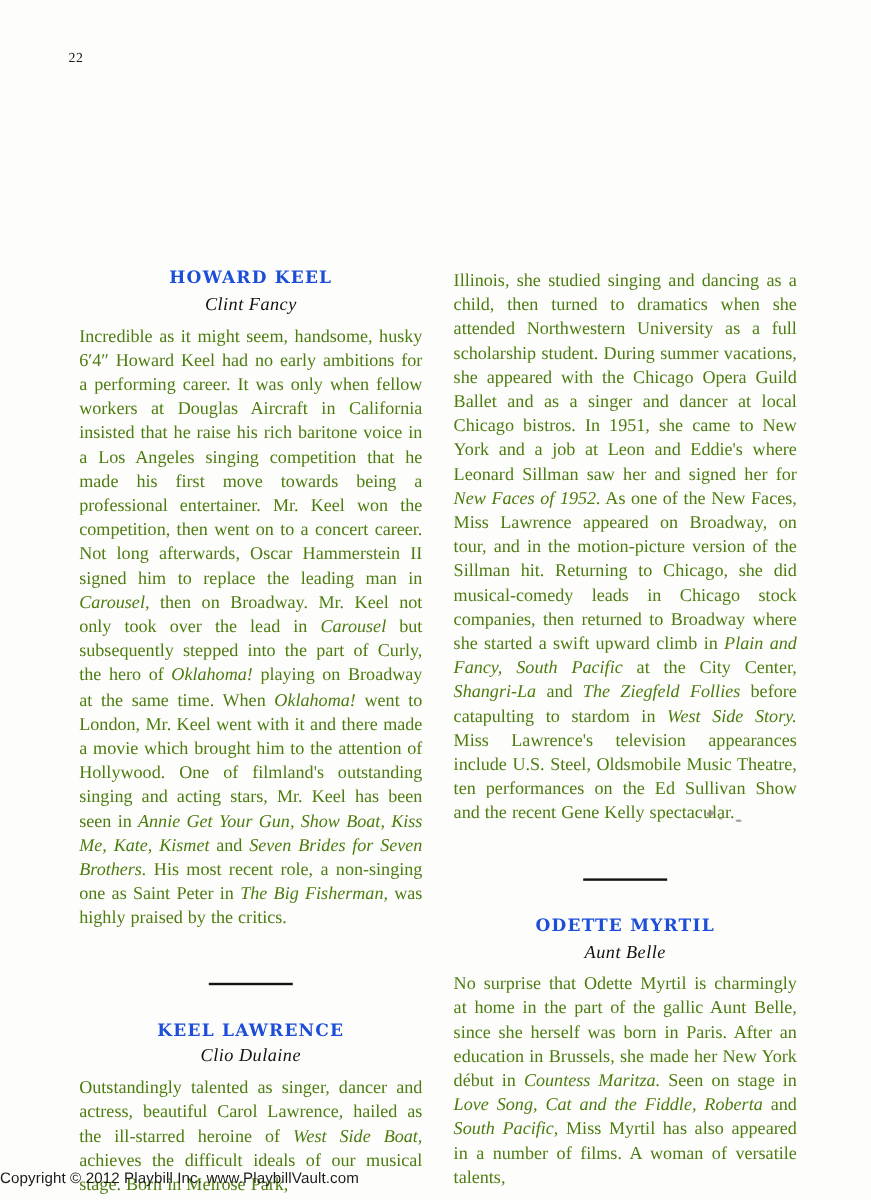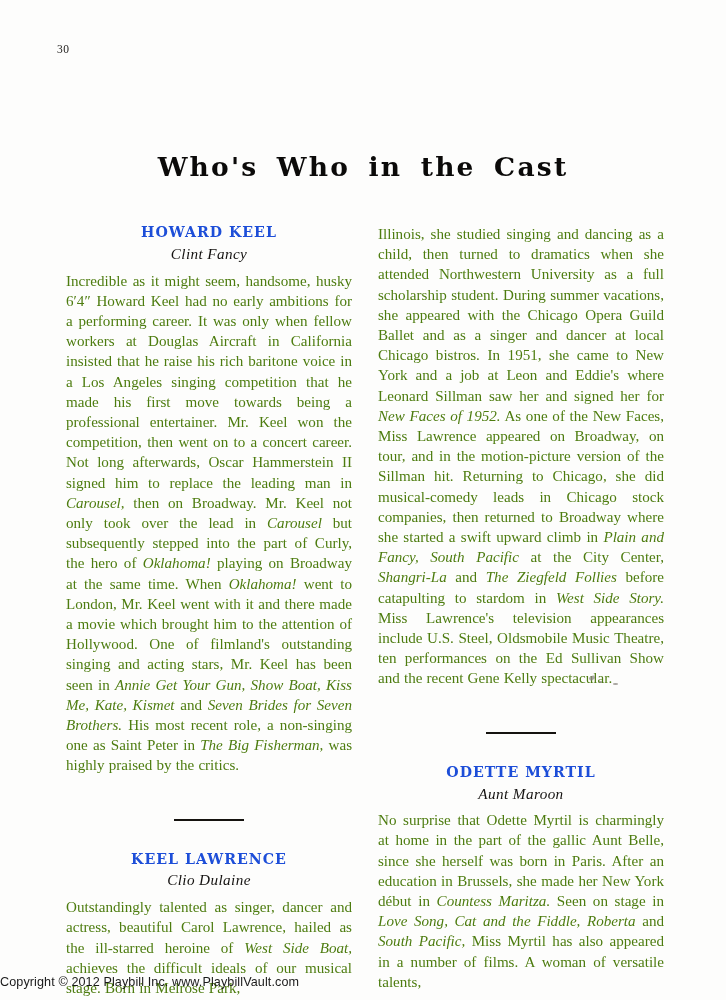--- a/index.html
+++ b/index.html
@@ -123,23 +123,22 @@
     font-size: 12.6px;
     color: #1a1a1a;
     letter-spacing: 0.1px;
   }
 </style>
 </head>
 <body>
 
 <div class="page">
 
-  <div class="folio">30</div>
+  <div class="folio">22</div>
 
-  <h1 class="page-title">Who's Who in the Cast</h1>
 
   <div class="col col-left">
 
     <div class="entry">
       <div class="entry-name">HOWARD KEEL</div>
       <div class="entry-role">Clint Fancy</div>
       <p class="bio">Incredible as it might seem, handsome, husky 6′4″ Howard Keel had no early ambitions for a performing career. It was only when fellow workers at Douglas Aircraft in California insisted that he raise his rich baritone voice in a Los Angeles singing competition that he made his first move towards being a professional entertainer. Mr. Keel won the competition, then went on to a concert career. Not long afterwards, Oscar Hammerstein II signed him to replace the leading man in <i>Carousel,</i> then on Broadway. Mr. Keel not only took over the lead in <i>Carousel</i> but subsequently stepped into the part of Curly, the hero of <i>Oklahoma!</i> playing on Broadway at the same time. When <i>Oklahoma!</i> went to London, Mr. Keel went with it and there made a movie which brought him to the attention of Hollywood. One of filmland's outstanding singing and acting stars, Mr. Keel has been seen in <i>Annie Get Your Gun, Show Boat, Kiss Me, Kate, Kismet</i> and <i>Seven Brides for Seven Brothers.</i> His most recent role, a non-singing one as Saint Peter in <i>The Big Fisherman,</i> was highly praised by the critics.</p>
     </div>
 
     <div class="rule-wrap">
@@ -157,21 +156,21 @@
   <div class="col col-right">
 
     <p class="bio continued">Illinois, she studied singing and dancing as a child, then turned to dramatics when she attended Northwestern University as a full scholarship student. During summer vacations, she appeared with the Chicago Opera Guild Ballet and as a singer and dancer at local Chicago bistros. In 1951, she came to New York and a job at Leon and Eddie's where Leonard Sillman saw her and signed her for <i>New Faces of 1952.</i> As one of the New Faces, Miss Lawrence appeared on Broadway, on tour, and in the motion-picture version of the Sillman hit. Returning to Chicago, she did musical-comedy leads in Chicago stock companies, then returned to Broadway where she started a swift upward climb in <i>Plain and Fancy, South Pacific</i> at the City Center, <i>Shangri-La</i> and <i>The Ziegfeld Follies</i> before catapulting to stardom in <i>West Side Story.</i> Miss Lawrence's television appearances include U.S. Steel, Oldsmobile Music Theatre, ten performances on the Ed Sullivan Show and the recent Gene Kelly spectacular.</p>
 
     <div class="rule-wrap">
       <div class="rule"></div>
     </div>
 
     <div class="entry">
       <div class="entry-name">ODETTE MYRTIL</div>
-      <div class="entry-role">Aunt Maroon</div>
+      <div class="entry-role">Aunt Belle</div>
       <p class="bio">No surprise that Odette Myrtil is charmingly at home in the part of the gallic Aunt Belle, since she herself was born in Paris. After an education in Brussels, she made her New York début in <i>Countess Maritza.</i> Seen on stage in <i>Love Song, Cat and the Fiddle, Roberta</i> and <i>South Pacific,</i> Miss Myrtil has also appeared in a number of films. A woman of versatile talents,</p>
     </div>
 
   </div>
 
   <div class="speck" style="left:589px; top:676px; width:6px; height:4px; transform:rotate(-28deg);"></div>
   <div class="speck" style="left:599px; top:681px; width:3px; height:2px;"></div>
   <div class="speck" style="left:613px; top:683px; width:5px; height:2px;"></div>
 
   <div class="footer">Copyright © 2012 Playbill Inc.  www.PlaybillVault.com</div>

